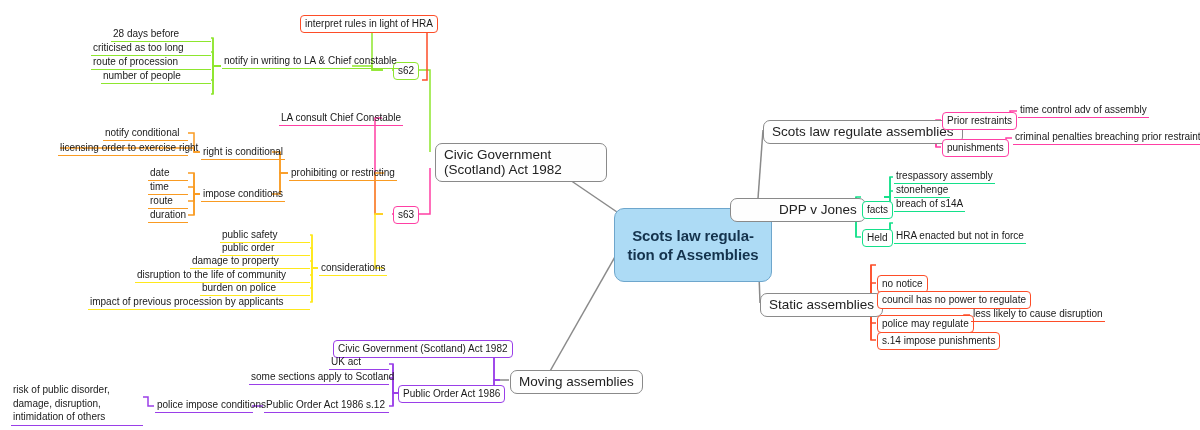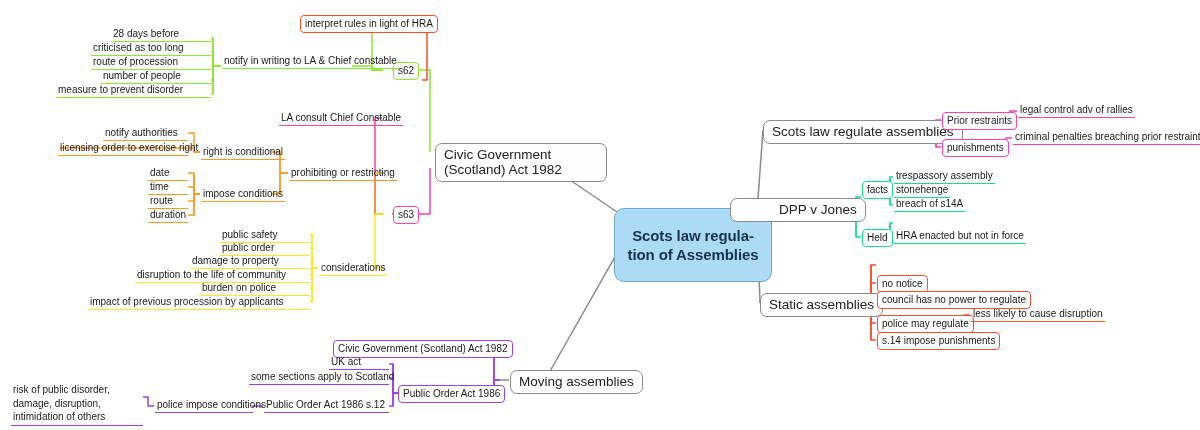--- a/index.html
+++ b/index.html
@@ -191,43 +191,40 @@
   </div>
   <div class="node leaf ralign" style="left:91px;top:41px;width:120px;border-color:#8ee62e;">
     <span>criticised as too long</span>
   </div>
   <div class="node leaf ralign" style="left:91px;top:55px;width:120px;border-color:#8ee62e;">
     <span>route of procession</span>
   </div>
   <div class="node leaf ralign" style="left:101px;top:69px;width:110px;border-color:#8ee62e;">
     <span>number of people</span>
   </div>
-  <div class="node leaf ralign" style="left:56px;top:83px;width:155px;border-color:#8ee62e;">
-    <span>measure to prevent disorder</span>
-  </div>
 
   <div class="node leaf" style="left:279px;top:111px;border-color:#ff3fa4;">
     <span>LA consult Chief Constable</span>
   </div>
   <div class="node leaf" style="left:289px;top:166px;border-color:#f99b22;">
     <span>prohibiting or restricting</span>
   </div>
   <div class="node leaf" style="left:319px;top:261px;border-color:#ffe81c;">
     <span>considerations</span>
   </div>
 
   <div class="node leaf" style="left:201px;top:145px;border-color:#f99b22;">
     <span>right is conditional</span>
   </div>
   <div class="node leaf" style="left:201px;top:187px;border-color:#f99b22;">
     <span>impose conditions</span>
   </div>
 
   <div class="node leaf ralign" style="left:103px;top:126px;width:85px;border-color:#f99b22;">
-    <span>notify authorities</span>
+    <span>notify conditional</span>
   </div>
   <div class="node leaf ralign" style="left:58px;top:141px;width:130px;border-color:#f99b22;">
     <span>licensing order to exercise right</span>
   </div>
 
   <div class="node leaf ralign" style="left:148px;top:166px;width:40px;border-color:#f99b22;">
     <span>date</span>
   </div>
   <div class="node leaf ralign" style="left:148px;top:180px;width:40px;border-color:#f99b22;">
     <span>time</span>
@@ -261,30 +258,30 @@
   <div class="node capsule" style="left:763px;top:120px;">
     <span>Scots law regulate assemblies</span>
   </div>
   <div class="node boxed" style="left:942px;top:112px;border-color:#ff3fa4;">
     <span>Prior restraints</span>
   </div>
   <div class="node boxed" style="left:942px;top:139px;border-color:#ff3fa4;">
     <span>punishments</span>
   </div>
   <div class="node leaf" style="left:1018px;top:103px;border-color:#ff3fa4;">
-    <span>legal control adv of rallies</span>
+    <span>time control adv of assembly</span>
   </div>
   <div class="node leaf" style="left:1013px;top:130px;border-color:#ff3fa4;">
     <span>criminal penalties breaching prior restraints</span>
   </div>
 
   <div class="node capsule" style="left:730px;top:198px;padding-left:48px;">
     <span>DPP v Jones</span>
   </div>
-  <div class="node boxed" style="left:862px;top:181px;border-color:#14e08a;">
+  <div class="node boxed" style="left:862px;top:201px;border-color:#14e08a;">
     <span>facts</span>
   </div>
   <div class="node boxed" style="left:862px;top:229px;border-color:#14e08a;">
     <span>Held</span>
   </div>
   <div class="node leaf" style="left:894px;top:169px;border-color:#14e08a;">
     <span>trespassory assembly</span>
   </div>
   <div class="node leaf" style="left:894px;top:183px;border-color:#14e08a;">
     <span>stonehenge</span>

